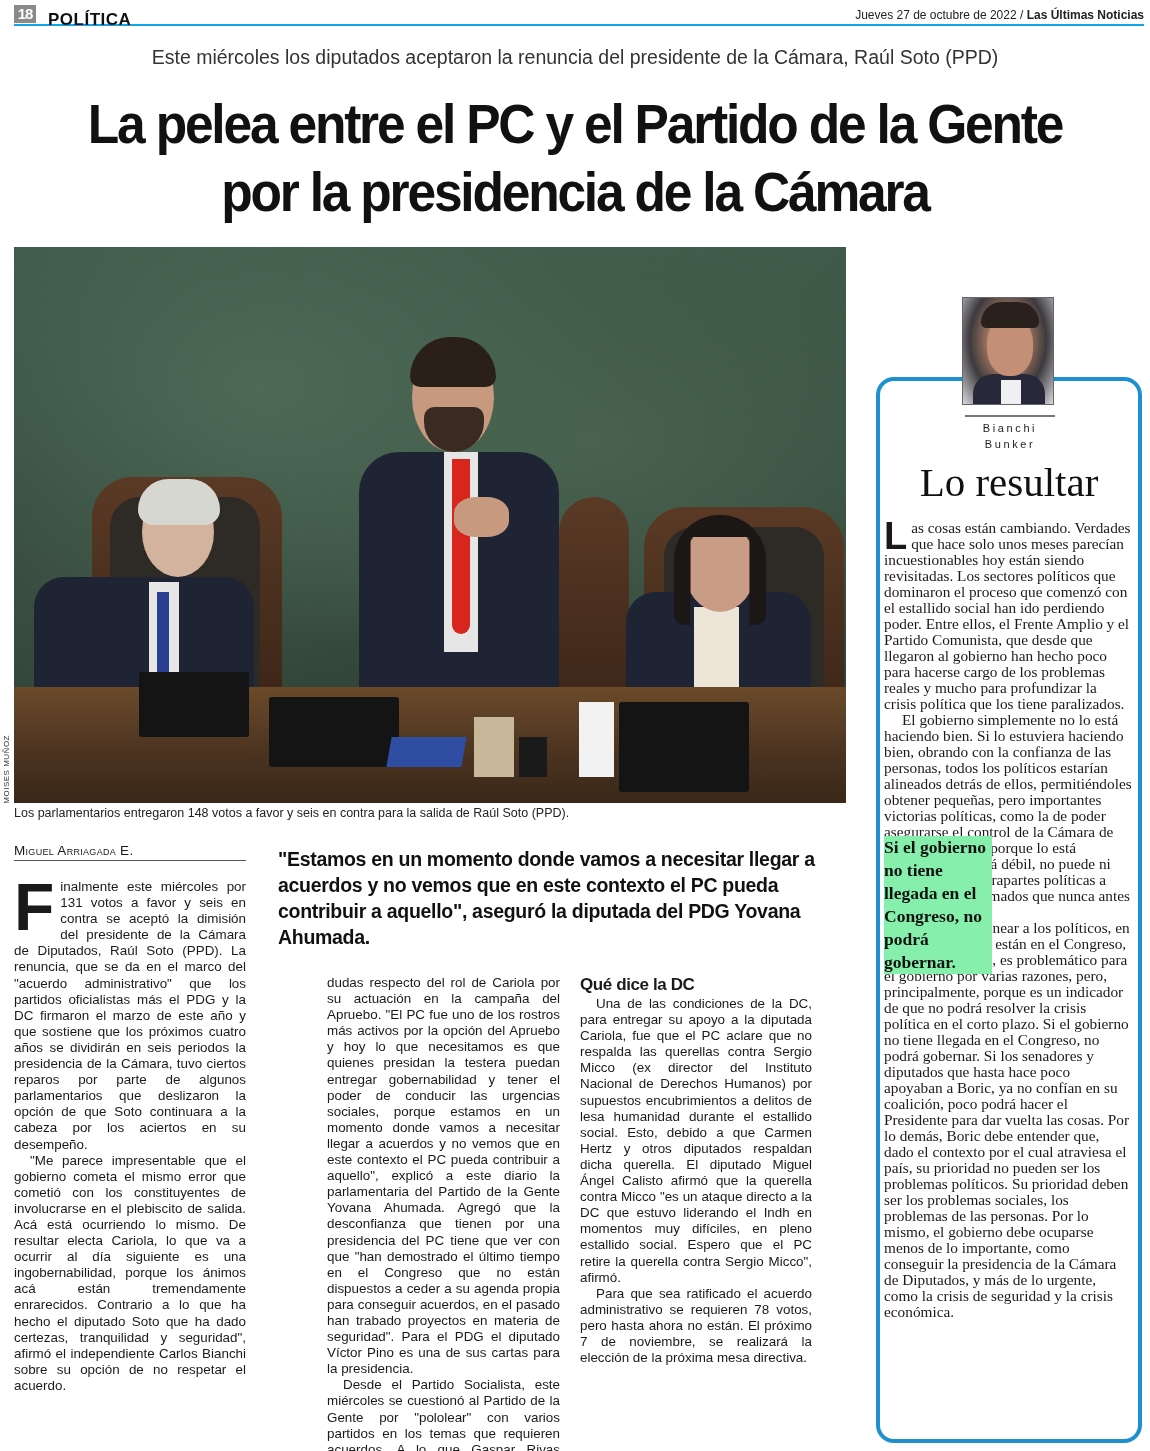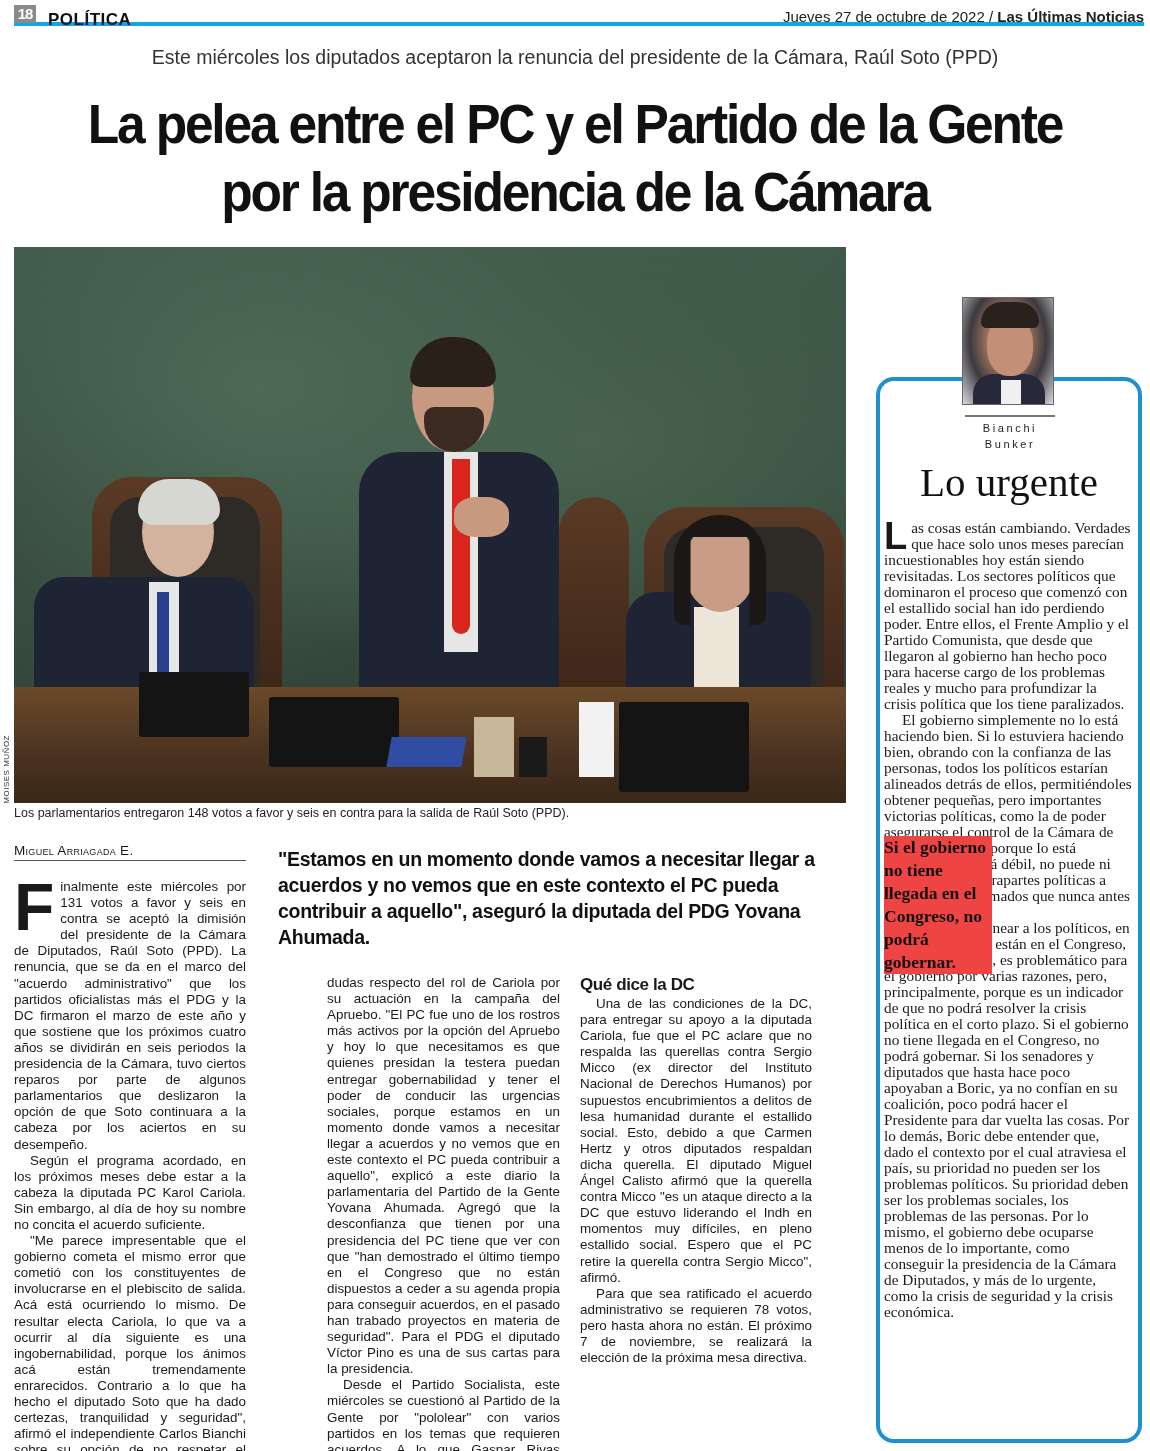--- a/index.html
+++ b/index.html
@@ -1,23 +1,23 @@
 <!DOCTYPE html>
 <html><head>
 <meta charset="utf-8">
 <style>
   * { box-sizing: border-box; margin: 0; padding: 0; }
   html, body { width: 1150px; height: 1451px; background: #ffffff; overflow: hidden; }
   body { position: relative; color: #1a1a1a; font-family: "Liberation Sans", sans-serif; }
 
   
-  .topbar { position: absolute; left: 14px; top: 2px; width: 1130px; height: 24px; border-bottom: 4px solid #0ea5e9; }
+  .topbar { position: absolute; left: 14px; top: 2px; width: 1130px; height: 24px; border-bottom: 2px solid #0ea5e9; }
   .page-num { position: absolute; left: 0; top: 3px; width: 22px; height: 18px; background: #8a8a8a; color: #fff; font: bold 15px "Liberation Sans Narrow", "Liberation Sans", sans-serif; text-align: center; line-height: 18px; letter-spacing: -1px; }
   .section { position: absolute; left: 34px; top: 8px; font: 900 17px "Liberation Sans", sans-serif; letter-spacing: 0.5px; color: #111; }
-  .dateline { position: absolute; right: 0; top: 6px; font-size: 15px; color: #222; }
+  .dateline { position: absolute; right: 0; top: 6px; font-size: 12px; color: #222; }
   .dateline .paper { font-weight: bold; }
 
   .kicker { position: absolute; left: 0; width: 1150px; top: 46px; text-align: center; font-size: 19.5px; color: #333; }
   .headline { position: absolute; left: 30px; width: 1090px; top: 90px; text-align: center; font: bold 56px "Liberation Sans", sans-serif; line-height: 68px; letter-spacing: -2.4px; color: #111; transform: scaleX(0.92); transform-origin: center top; }
 
   
   .photo { position: absolute; left: 14px; top: 247px; width: 832px; height: 556px; overflow: hidden;
     background:
       radial-gradient(ellipse at 30% 25%, #4d6a57 0%, transparent 45%),
       radial-gradient(ellipse at 70% 35%, #48624f 0%, transparent 50%),
@@ -116,21 +116,20 @@
 </div>
 <div class="photo-credit">MOISES MUÑOZ</div>
 <div class="caption">Los parlamentarios entregaron 148 votos a favor y seis en contra para la salida de Raúl Soto (PPD).</div>
 
 <div class="byline">Miguel Arriagada E.</div>
 
 <div class="pullquote">"Estamos en un momento donde vamos a necesitar llegar a acuerdos y no vemos que en este contexto el PC pueda contribuir a aquello", aseguró la diputada del PDG Yovana Ahumada.</div>
 
 <div class="col c1">
   <p class="first"><span class="dropcap">F</span><span>inalmente este miércoles por 131 votos a favor y seis en contra se aceptó la dimisión del presidente de la Cámara de Diputados, Raúl Soto (PPD). La renuncia, que se da en el marco del "acuerdo administrativo" que los partidos oficialistas más el PDG y la DC firmaron el marzo de este año y que sostiene que los próximos cuatro años se dividirán en seis periodos la presidencia de la Cámara, tuvo ciertos reparos por parte de algunos parlamentarios que deslizaron la opción de que Soto continuara a la cabeza por los aciertos en su desempeño.</span></p>
-  <p>Según el programa acordado, en los próximos meses debe estar a la cabeza la diputada PC Karol Cariola. Sin embargo, al día de hoy su nombre no concita el acuerdo suficiente.</p>
   <p>"Me parece impresentable que el gobierno cometa el mismo error que cometió con los constituyentes de involucrarse en el plebiscito de salida. Acá está ocurriendo lo mismo. De resultar electa Cariola, lo que va a ocurrir al día siguiente es una ingobernabilidad, porque los ánimos acá están tremendamente enrarecidos. Contrario a lo que ha hecho el diputado Soto que ha dado certezas, tranquilidad y seguridad", afirmó el independiente Carlos Bianchi sobre su opción de no respetar el acuerdo.</p>
 
 </div>
 
 <div class="col c2">
   <p class="first">dudas respecto del rol de Cariola por su actuación en la campaña del Apruebo. "El PC fue uno de los rostros más activos por la opción del Apruebo y hoy lo que necesitamos es que quienes presidan la testera puedan entregar gobernabilidad y tener el poder de conducir las urgencias sociales, porque estamos en un momento donde vamos a necesitar llegar a acuerdos y no vemos que en este contexto el PC pueda contribuir a aquello", explicó a este diario la parlamentaria del Partido de la Gente Yovana Ahumada. Agregó que la desconfianza que tienen por una presidencia del PC tiene que ver con que "han demostrado el último tiempo en el Congreso que no están dispuestos a ceder a su agenda propia para conseguir acuerdos, en el pasado han trabado proyectos en materia de seguridad". Para el PDG el diputado Víctor Pino es una de sus cartas para la presidencia.</p>
   <p>Desde el Partido Socialista, este miércoles se cuestionó al Partido de la Gente por "pololear" con varios partidos en los temas que requieren acuerdos. A lo que Gaspar Rivas (PDG) respondió: "Nosotros podemos conversar, podemos hablar. Pero que determina-</p>
 </div>
 
 <div class="col c3">
@@ -144,19 +143,19 @@
   <div class="collar"></div>
   <div class="shirt2"></div>
   <div class="face"></div>
   <div class="hair"></div>
 </div>
 <div class="op-author-line"></div>
 <div class="op-author">
   <div>Bianchi</div>
   <div>Bunker</div>
 </div>
-<div class="op-title">Lo urgente</div>
+<div class="op-title">Lo resultar</div>
 <div class="op-col">
   <p class="first"><span class="op-dropcap">L</span><span>as cosas están cambiando. Verdades que hace solo unos meses parecían incuestionables hoy están siendo revisitadas. Los sectores políticos que dominaron el proceso que comenzó con el estallido social han ido perdiendo poder. Entre ellos, el Frente Amplio y el Partido Comunista, que desde que llegaron al gobierno han hecho poco para hacerse cargo de los problemas reales y mucho para profundizar la crisis política que los tiene paralizados.</span></p>
   <p><span>El gobierno simplemente no lo está haciendo bien. Si lo estuviera haciendo bien, obrando con la confianza de las personas, todos los políticos estarían alineados detrás de ellos, permitiéndoles obtener pequeñas, pero importantes victorias políticas, como la de poder asegurarse el control de la Cámara de Diputados. Pero, porque lo está haciendo mal, está débil, no puede ni obligar a sus contrapartes políticas a respetar tratos firmados que nunca antes se han quebrado.</span></p>
   <p>El no poder alinear a los políticos, en especial a los que están en el Congreso, detrás de sus filas, es problemático para el gobierno por varias razones, pero, principalmente, porque es un indicador de que no podrá resolver la crisis política en el corto plazo. Si el gobierno no tiene llegada en el Congreso, no podrá gobernar. Si los senadores y diputados que hasta hace poco apoyaban a Boric, ya no confían en su coalición, poco podrá hacer el Presidente para dar vuelta las cosas. Por lo demás, Boric debe entender que, dado el contexto por el cual atraviesa el país, su prioridad no pueden ser los problemas políticos. Su prioridad deben ser los problemas sociales, los problemas de las personas. Por lo mismo, el gobierno debe ocuparse menos de lo importante, como conseguir la presidencia de la Cámara de Diputados, y más de lo urgente, como la crisis de seguridad y la crisis económica.</p>
 </div>
-<div style="position:absolute;left:884px;top:836px;width:108px;font:bold 17.5px 'Liberation Serif',serif;line-height:23px;color:#111;background:#ef4444;padding-right:4px;">Si el gobierno no tiene llegada en el Congreso, no podrá gobernar.</div>
+<div style="position:absolute;left:884px;top:836px;width:108px;font:bold 17.5px 'Liberation Serif',serif;line-height:23px;color:#111;background:#86efac;padding-right:4px;">Si el gobierno no tiene llegada en el Congreso, no podrá gobernar.</div>
 
 </body></html>

